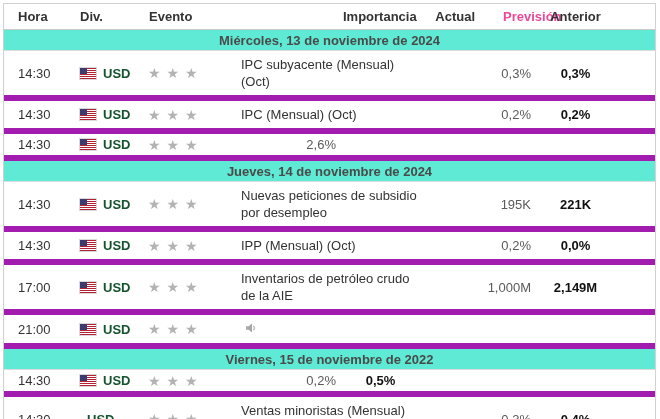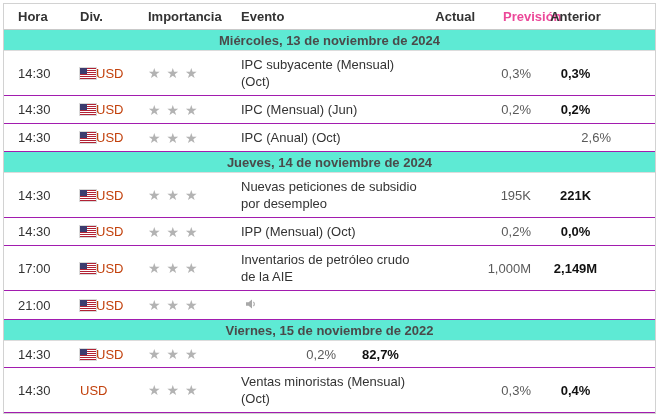--- a/index.html
+++ b/index.html
@@ -1,53 +1,53 @@
 <!DOCTYPE html>
 <html><head>
 <meta charset="utf-8">
 <style>
   * { margin:0; padding:0; box-sizing:border-box; }
   html,body { width:660px; height:419px; background:#fff; overflow:hidden;
     font-family:"Liberation Sans","DejaVu Sans",sans-serif; font-size:13px; color:#333; }
   .calendar { position:relative; margin:3px 3px 0 3px; width:653px;
     border:1px solid #d2d2d2; background:#fff; }
-  .row, .hdr { display:flex; align-items:center; border-bottom:1px solid #a21caf; }
+  .row, .hdr { display:flex; align-items:center; border-bottom:6px solid #a21caf; }
   .hdr { height:26px; border-bottom:1px solid #c9c9c9; font-weight:bold; color:#333; }
   .sep { height:21px; display:flex; align-items:center; justify-content:center;
     background:#5eead4; border-bottom:1px solid #dcdcdc; font-weight:bold; color:#4a4a4a; }
   .row { min-height:27px; }
   .c { flex:0 0 auto; }
   .hora { width:72px; padding-left:14px; }
   .divc { width:68px; padding-left:4px; display:flex; align-items:center; }
   .imp  { width:92px; padding-left:4px; letter-spacing:6px; color:#b3b3b3; font-size:14px; }
   .evt  { flex:1 1 auto; width:194px; padding:5px 8px 5px 5px; line-height:17px; }
   .act  { width:44px; text-align:right; }
   .prev { width:62px; text-align:right; padding-right:6px; color:#5a5a5a; }
   .ant  { width:80px; text-align:center; padding-right:3px; font-weight:bold; color:#111; }
   .rpad { width:38px; }
   .hdr .hora,.hdr .divc,.hdr .imp,.hdr .evt { color:#333; letter-spacing:0; font-size:13px; }
   .hdr .prev { color:#ec4899;padding-left:28px; }
   .hdr .ant  { color:#333; }
   .flag { width:16px; height:11px; display:inline-block; position:relative; flex:0 0 auto;
     background:repeating-linear-gradient(#b22234 0px,#b22234 1px,#fff 1px,#fff 2px);
     box-shadow:0 0 0 1px rgba(0,0,0,0.15); }
   .flag .canton { position:absolute; left:0; top:0; width:7px; height:6px; background:#3c3b6e; }
-  .cur { color:#c2410c; }
+  .cur { margin-left:7px; color:#14532d;font-weight:bold; }
   .evtext { color:#333; cursor:pointer; }
   .speaker { display:inline-block; margin-left:4px; vertical-align:-1px; }
 </style>
 </head>
 <body>
 
 <div class="calendar">
   <div class="hdr">
     <div class="c hora">Hora</div>
     <div class="c divc">Div.</div>
+    <div class="c evt">Evento</div>
     <div class="c imp">Importancia</div>
-    <div class="c evt">Evento</div>
     <div class="c act">Actual</div>
     <div class="c prev">Previsión</div>
     <div class="c ant">Anterior</div>
     <div class="c rpad"></div>
   </div>
   <div id="calendar-body">
   <div class="sep">
     <span>Miércoles, 13 de noviembre de 2024</span>
   </div>
 
@@ -72,40 +72,37 @@
   <div class="row">
     <div class="c hora">14:30</div>
     <div class="c divc">
       <span class="flag">
             <span class="canton"></span>
           </span>
       <span class="cur">USD</span>
     </div>
     <div class="c imp">★★★</div>
     <div class="c evt">
-      <span class="evtext">IPC (Mensual) (Jun)</span>
+      <span class="evtext">IPC (Mensual) (Oct)</span>
     </div>
     <div class="c act"></div>
     <div class="c prev">0,2%</div>
     <div class="c ant">0,2%</div>
     <div class="c rpad"></div>
   </div>
 
   <div class="row">
     <div class="c hora">14:30</div>
     <div class="c divc">
       <span class="flag">
             <span class="canton"></span>
           </span>
       <span class="cur">USD</span>
     </div>
     <div class="c imp">★★★</div>
-    <div class="c evt">
-      <span class="evtext">IPC (Anual) (Oct)</span>
-    </div>
     <div class="c act"></div>
     <div class="c prev">2,6%</div>
     <div class="c rpad"></div>
   </div>
 
   <div class="sep">
     <span>Jueves, 14 de noviembre de 2024</span>
   </div>
 
   <div class="row">
@@ -191,21 +188,21 @@
     <div class="c hora">14:30</div>
     <div class="c divc">
       <span class="flag">
             <span class="canton"></span>
           </span>
       <span class="cur">USD</span>
     </div>
     <div class="c imp">★★★</div>
     <div class="c act"></div>
     <div class="c prev">0,2%</div>
-    <div class="c ant">82,7%</div>
+    <div class="c ant">0,5%</div>
     <div class="c rpad"></div>
   </div>
 
   <div class="row">
     <div class="c hora">14:30</div>
     <div class="c divc">
 
       <span class="cur">USD</span>
     </div>
     <div class="c imp">★★★</div>

